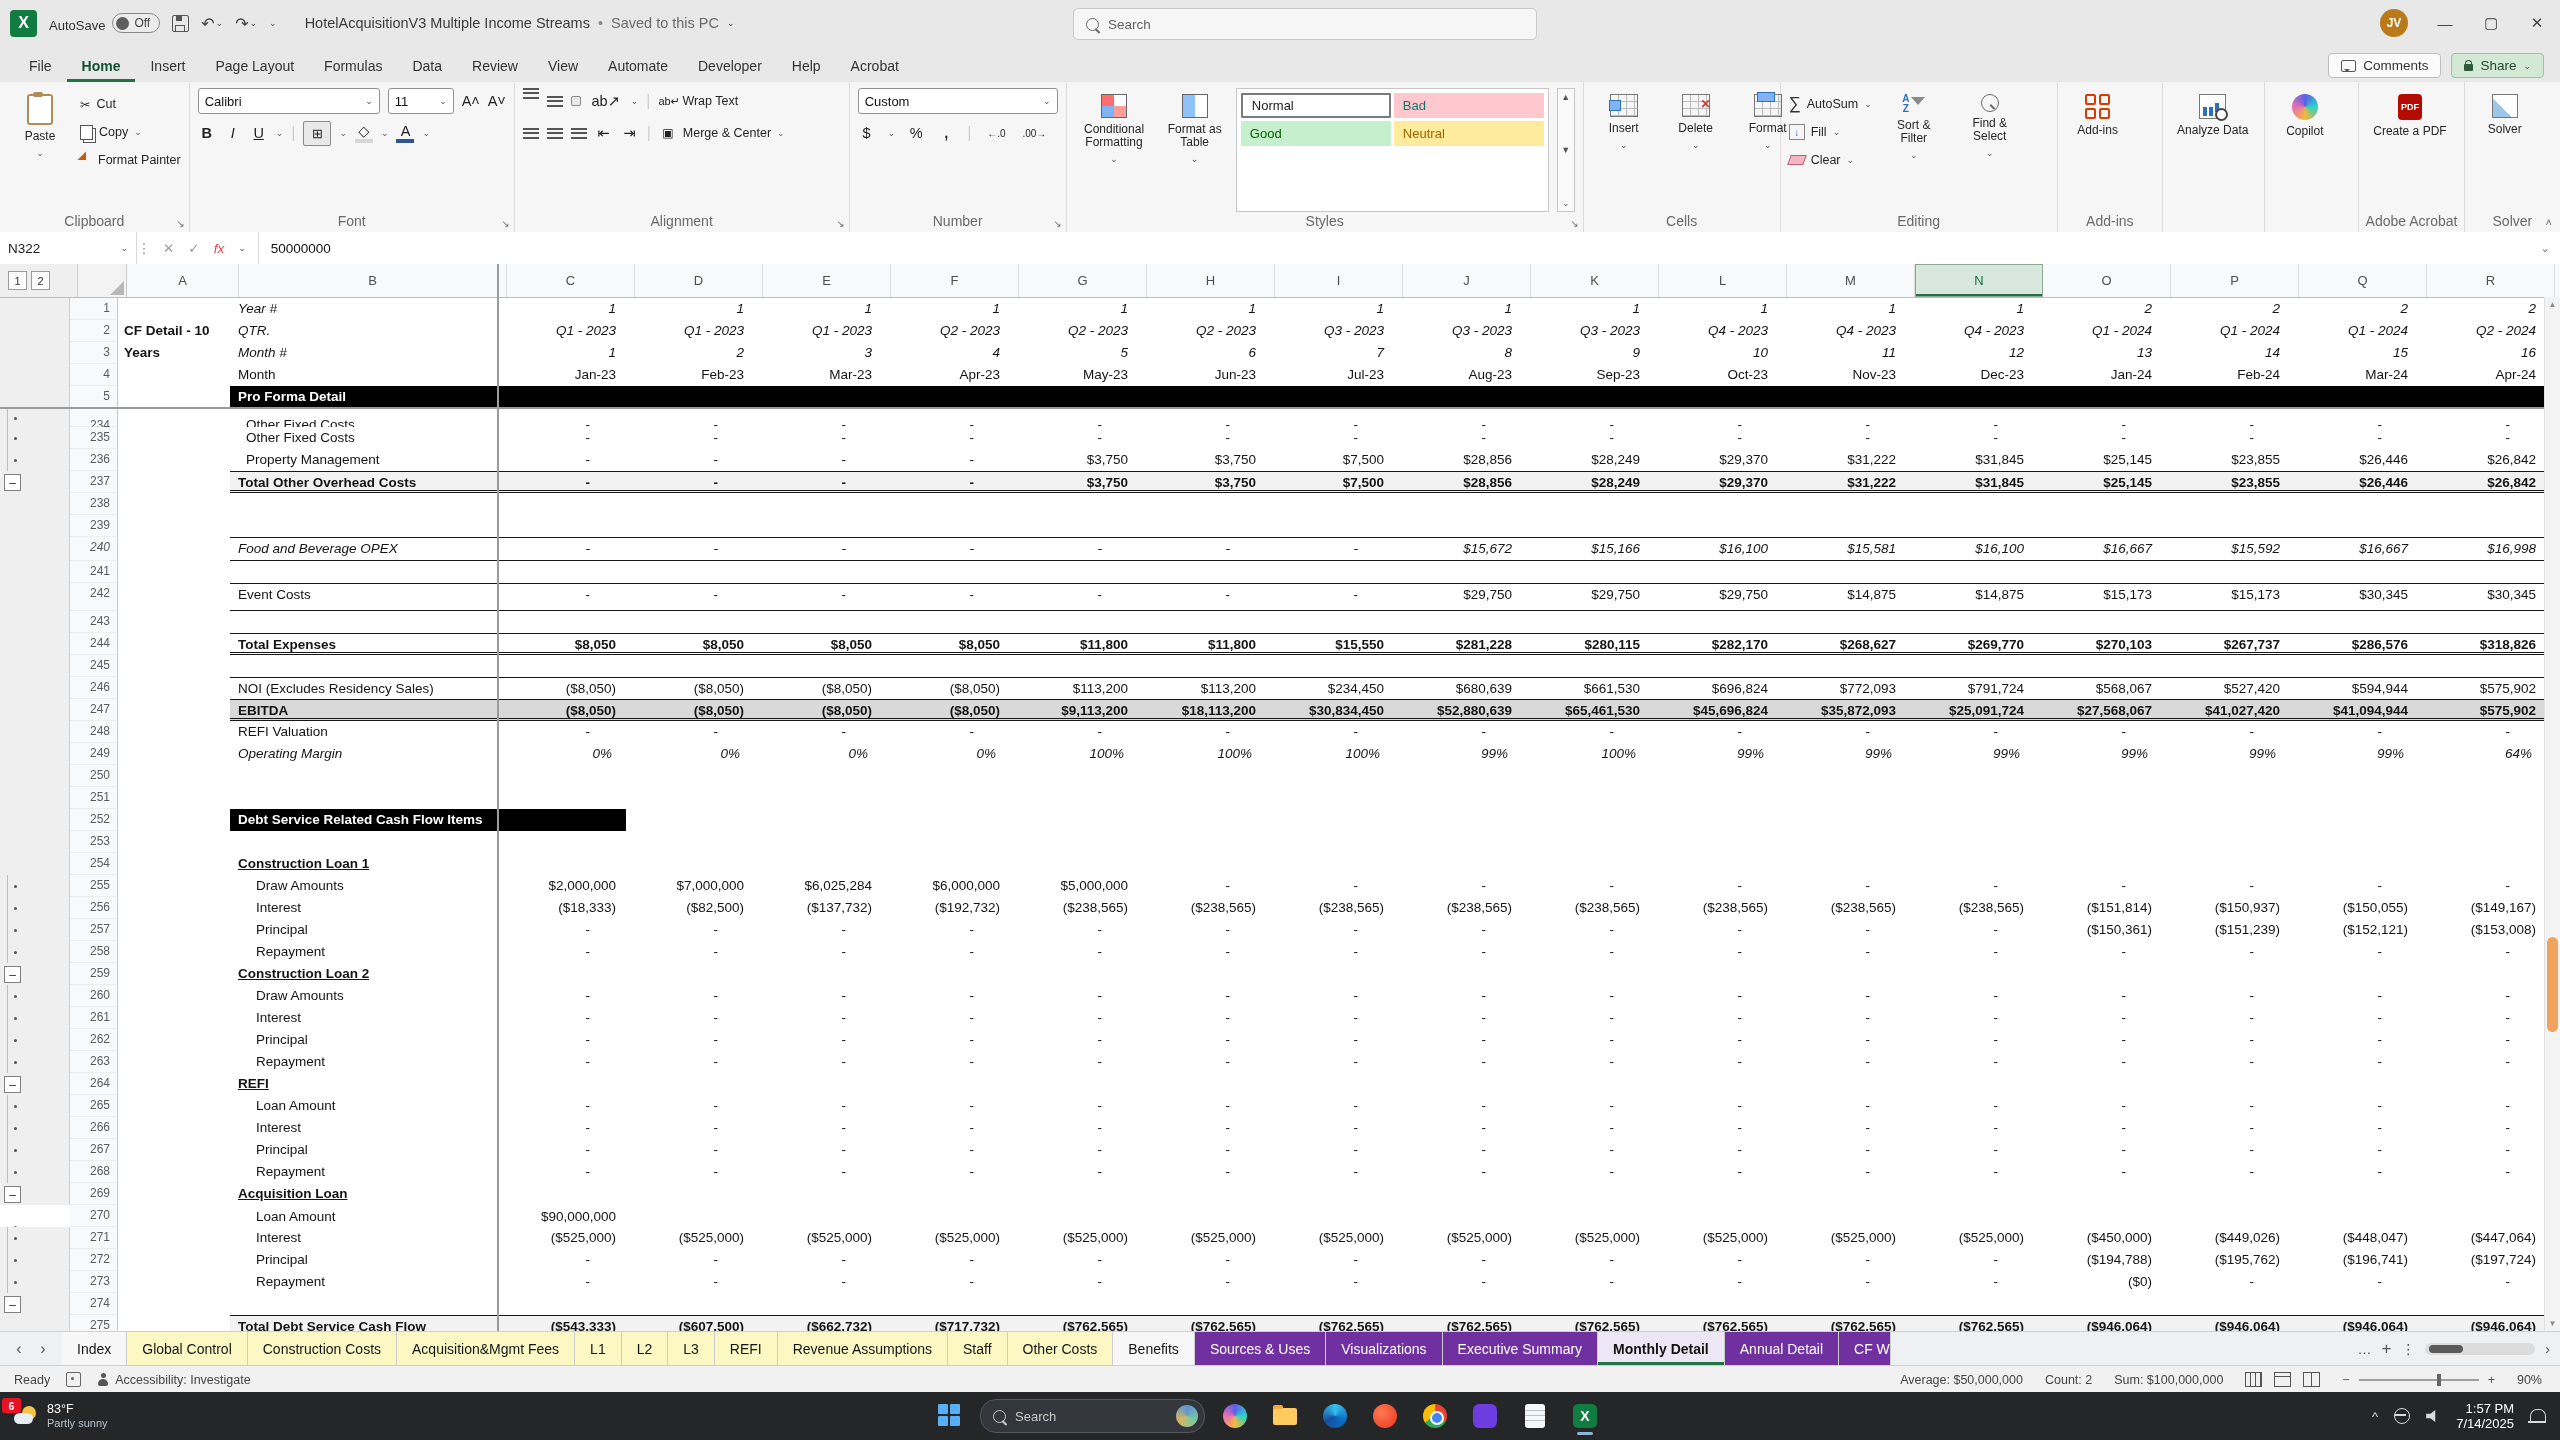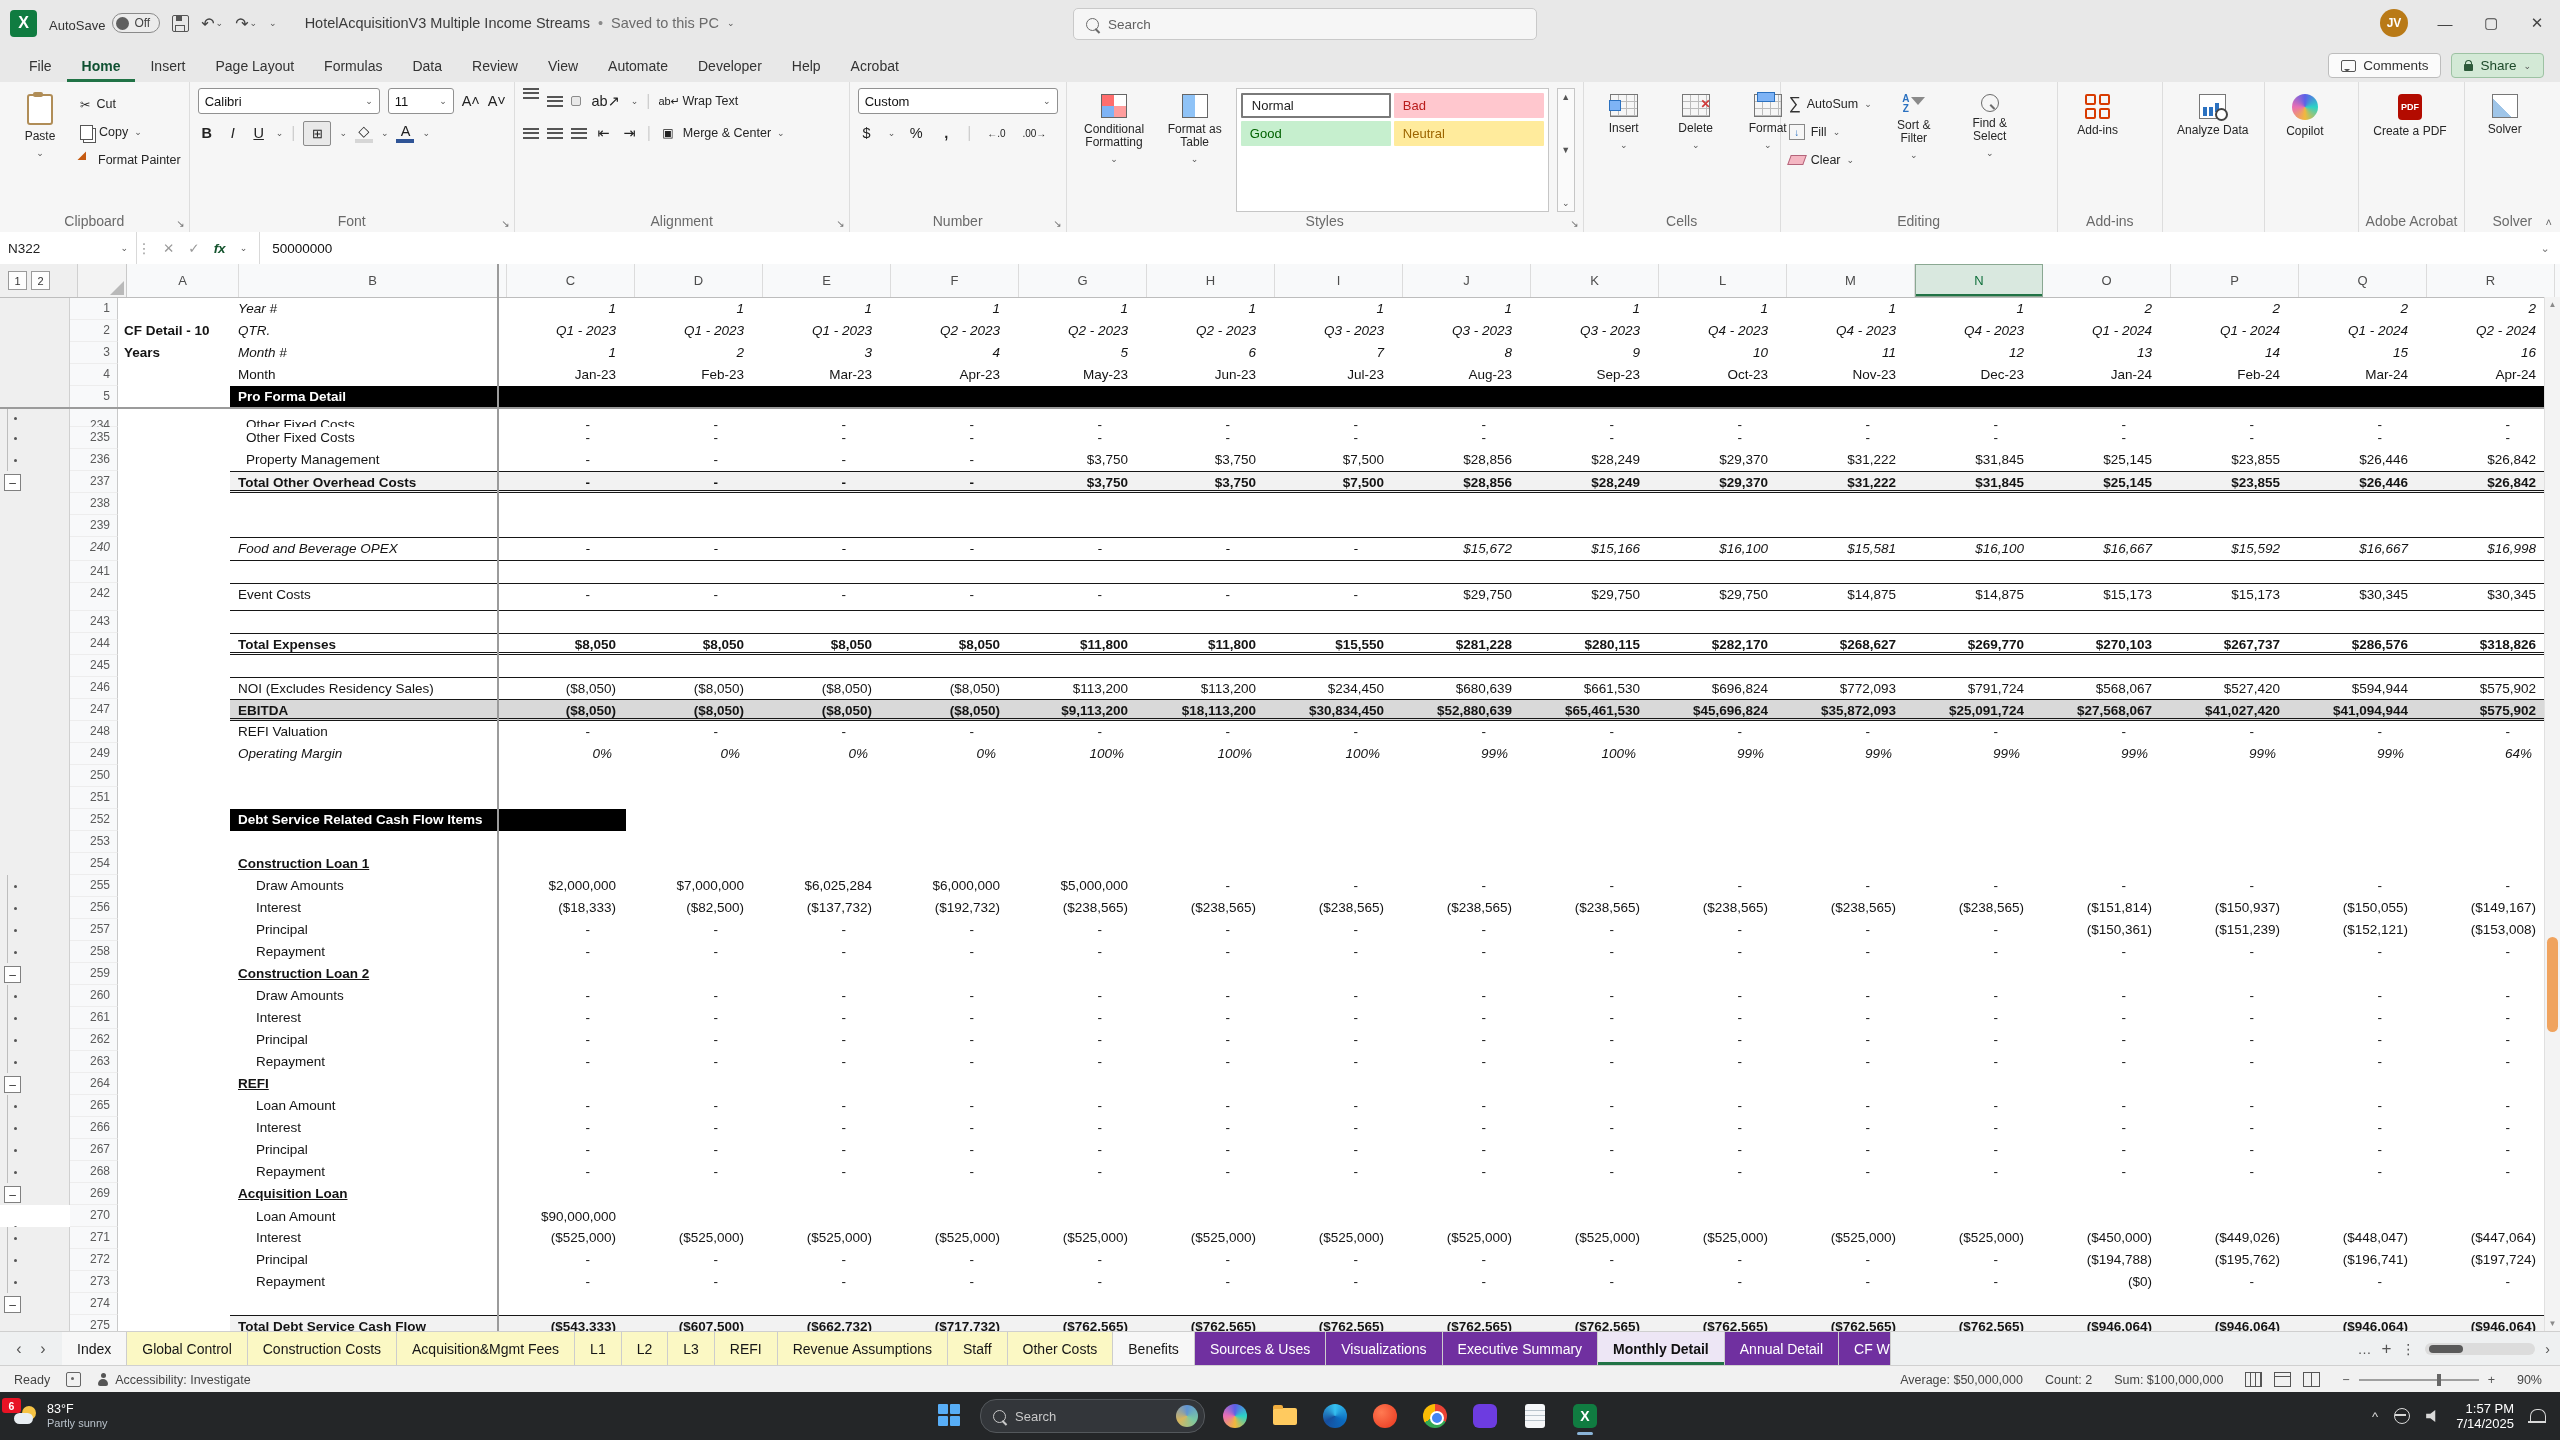--- a/index.html
+++ b/index.html
@@ -65,21 +65,21 @@
   .bars{width:16px;height:11px;background:linear-gradient(#555 0 2px,transparent 2px 4.5px,#555 4.5px 6.5px,transparent 6.5px 9px,#555 9px 11px);}
   .boxed{border:1px solid #8b8b8b;background:#e9e9e9;padding:4px;border-radius:2px;}
   .cfico{width:24px;height:22px;display:grid;grid-template-columns:1fr 1fr;grid-template-rows:1fr 1fr;border:1.4px solid #666;}
   .cfico span:nth-child(1){background:#ff6d6d;}.cfico span:nth-child(2){background:#fff;}
   .cfico span:nth-child(3){background:#7eb3f5;}.cfico span:nth-child(4){background:#ff9d9d;}
   .ftico{width:24px;height:22px;border:1.4px solid #666;background:linear-gradient(90deg,#8fc3f7 0 50%,#fff 50%);position:relative;}
   .gallery{display:grid;grid-template-columns:150px 150px;grid-template-rows:25px 25px;gap:3px;background:#fff;
     border:1px solid #c6c6c6;padding:4px;}
   .gcell{font-size:13px;display:flex;align-items:center;padding-left:9px;border-radius:1px;}
   .g0{background:#fff;border:2px solid #7a7a7a;color:#222;}
-  .g1{background:#FFC7CE;color:#b91c1c;}
+  .g1{background:#FFC7CE;color:#0f766e;}
   .g2{background:#C6EFCE;color:#006100;}
   .g3{background:#FFEB9C;color:#9C6500;}
   .galarrows{display:flex;flex-direction:column;justify-content:space-between;border:1px solid #c6c6c6;background:#fafafa;
     width:18px;align-items:center;padding:3px 0;font-size:9px;color:#555;}
   .tblico{width:26px;height:21px;border:1.5px solid #777;position:relative;background:
     repeating-linear-gradient(90deg,transparent 0 7px,#bbb 7px 8px),repeating-linear-gradient(transparent 0 6px,#bbb 6px 7px);}
   .tblico.ins:after{content:"";position:absolute;left:-2px;top:5px;width:10px;height:9px;background:#7eb3f5;border:1px solid #2b71c0;}
   .tblico.del:after{content:"✕";position:absolute;right:-2px;top:2px;color:#d03a3a;font-size:12px;font-weight:bold;}
   .tblico.fmtc:after{content:"";position:absolute;left:2px;top:-3px;width:16px;height:8px;background:#7eb3f5;border:1px solid #2b71c0;}
   .addins-ico{width:25px;height:25px;display:grid;grid-template-columns:1fr 1fr;grid-template-rows:1fr 1fr;gap:3px;}
@@ -96,21 +96,21 @@
   .eraser{width:14px;height:8px;background:#f4b6c2;border:1px solid #b3647a;transform:skewX(-20deg);}
   .sortico{font-size:10px;color:#2b71c0;font-weight:bold;line-height:10px;text-align:center;}
   .funnel{width:0;height:0;border:7px solid transparent;border-top:8px solid #8a8a8a;}
   .ribbon-collapse{position:absolute;right:8px;bottom:4px;font-size:11px;color:#666;}
   
   .fbar{position:absolute;left:0;top:232px;width:2560px;height:32px;background:#fff;border-bottom:1px solid #cfcfcf;
     display:flex;align-items:stretch;font-size:13.5px;}
   .namebox{width:120px;display:flex;align-items:center;justify-content:space-between;padding:0 8px;border-right:1px solid #d9d9d9;color:#222;}
   .fdots{width:14px;display:flex;align-items:center;justify-content:center;color:#9a9a9a;}
   .fbtns{display:flex;align-items:center;gap:14px;padding:0 12px;border-right:1px solid #d9d9d9;color:#9a9a9a;}
-  .fx{font-style:italic;color:#14532d;font-weight:bold;}
+  .fx{font-style:italic;color:#ef4444;font-weight:normal;}
   .fvalue{display:flex;align-items:center;padding-left:12px;color:#111;flex:1;}
   .fexpand{width:30px;display:flex;align-items:center;justify-content:center;color:#777;font-size:11px;}
   
   .sheet{position:absolute;left:0;top:264px;width:2560px;height:1067px;background:#fff;overflow:hidden;}
   .colheads{display:flex;height:33px;background:#f8f9fa;border-bottom:1px solid #bdbdbd;}
   .ch-gut{width:69px;display:flex;align-items:center;gap:4px;padding-left:8px;background:#efefef;border-right:1px solid #d0d0d0;}
   .lvl-btn{width:17px;height:17px;border:1px solid #9a9a9a;background:#fdfdfd;font-size:11px;color:#333;
     display:flex;align-items:center;justify-content:center;}
   .ch-corner{width:48px;position:relative;border-right:1px solid #c9c9c9;background:#f3f3f3;}
   .corner-tri{position:absolute;right:2px;bottom:2px;width:0;height:0;border-left:14px solid transparent;border-bottom:14px solid #b9b9b9;}

